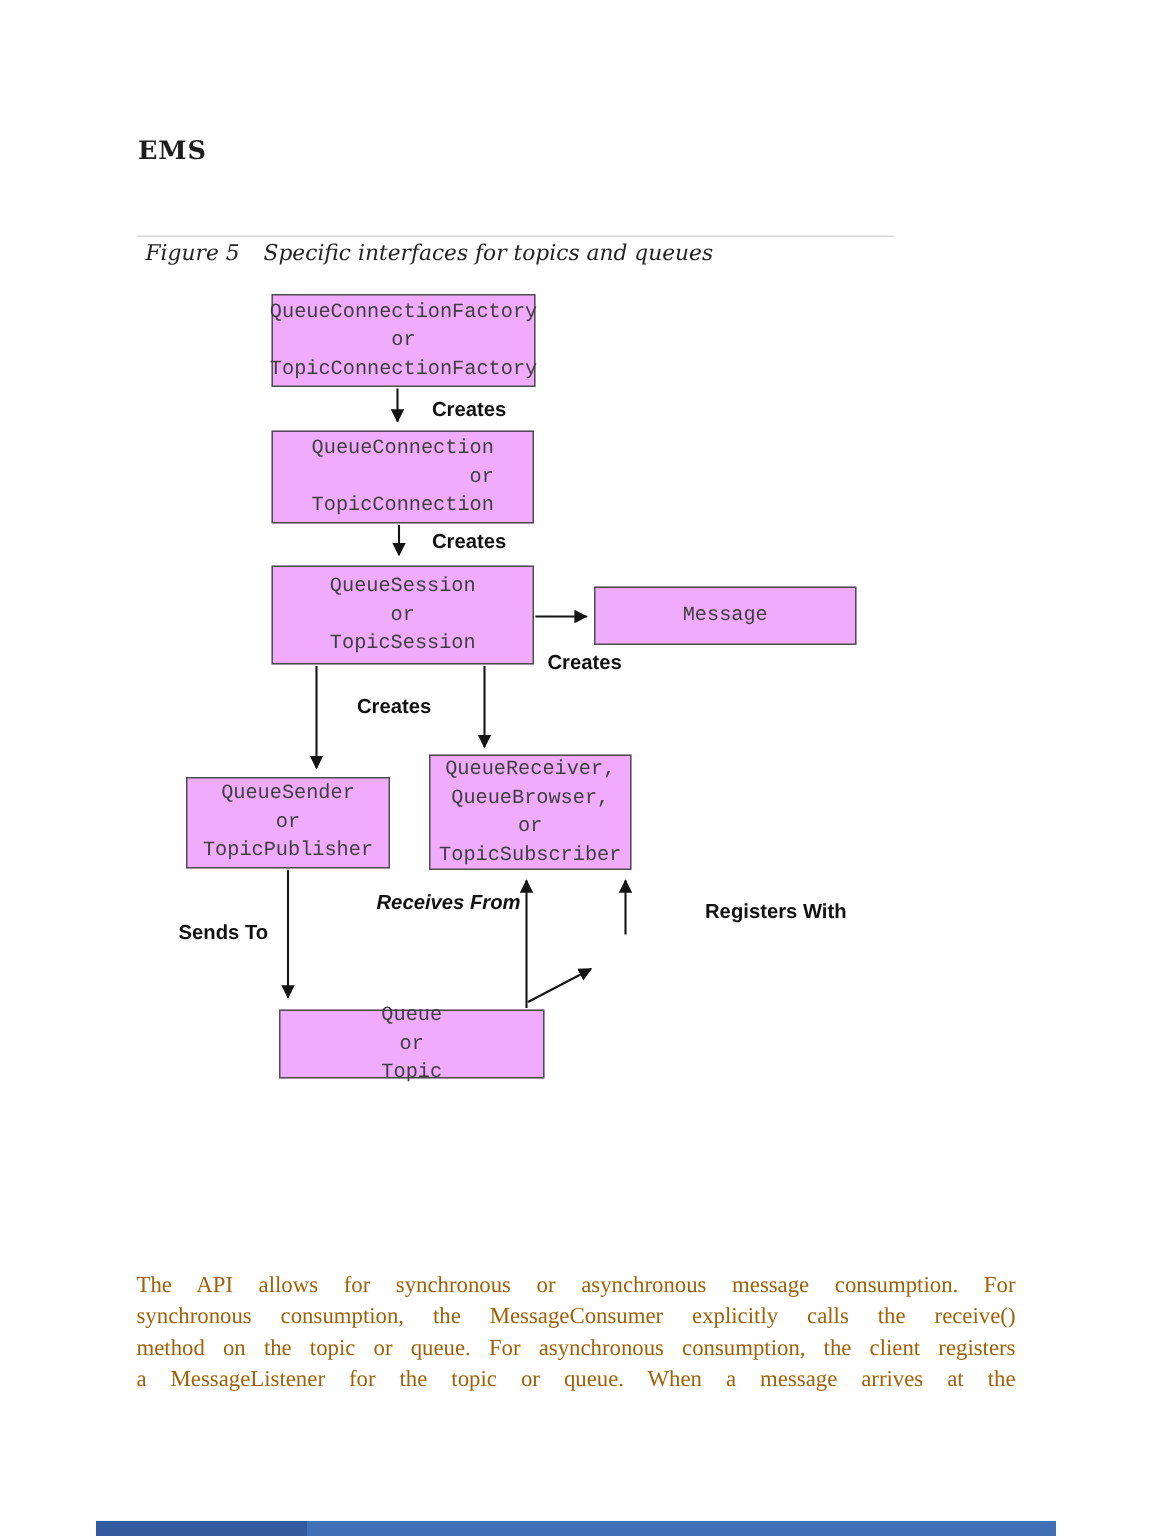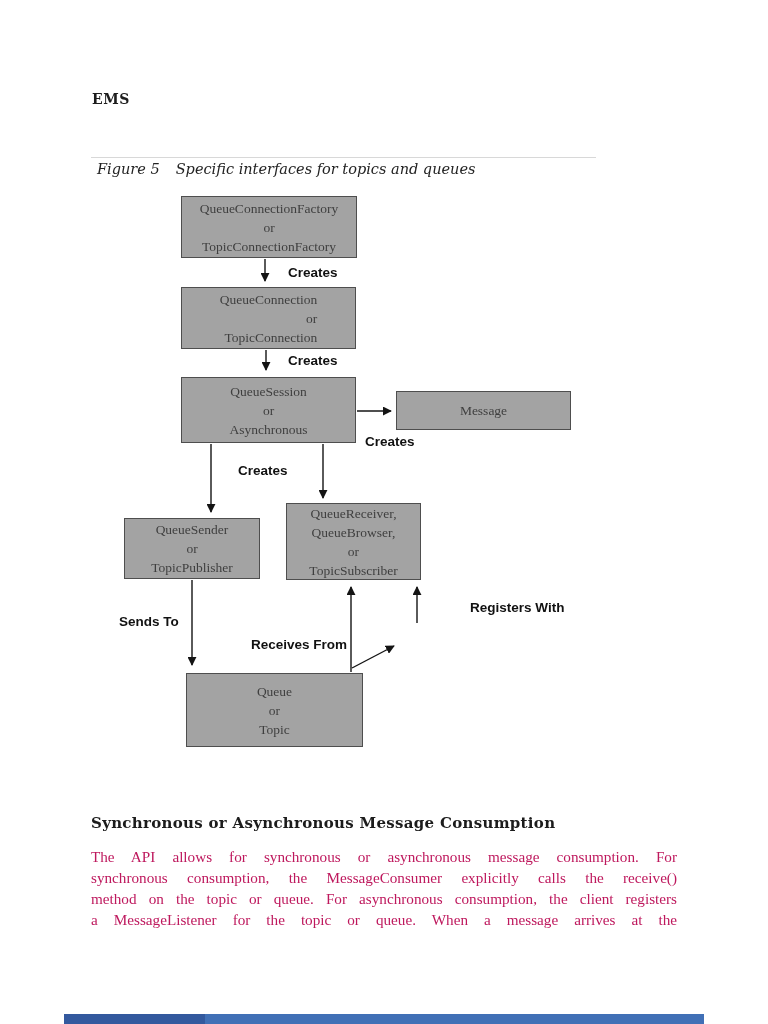--- a/index.html
+++ b/index.html
@@ -10,21 +10,21 @@
     height: 1024px;
     background: #ffffff;
     overflow: hidden;
     font-family: "Liberation Serif", serif;
   }
   .doc-header {
     position: absolute;
     left: 92px; top: 91px;
     font-family: "DejaVu Serif", serif;
     font-weight: bold;
-    font-size: 14px;
+    font-size: 17px;
     letter-spacing: 0.6px;
     color: #1d1d1d;
   }
   .rule {
     position: absolute;
     left: 91px; top: 157px;
     width: 505px; height: 1px;
     background: #d8d8d8;
   }
   .figure-caption {
@@ -35,54 +35,54 @@
     font-size: 14.5px;
     color: #232323;
     white-space: nowrap;
   }
   .figure-caption .fig-label { margin-right: 16px; margin-top: 21px; }
 
   
   .dbox {
     position: absolute;
     border: 1.5px solid #4e4e4e;
-    background: #a3a3a3;
+    background: #f0abfc;
     display: flex;
     align-items: center;
     justify-content: center;
     text-align: center;
-    font-family: Liberation Serif, serif;
+    font-family: Liberation Mono, monospace;
     font-size: 13.5px;
     line-height: 19px;
     color: #3f3f3f;
     white-space: pre-line;
   }
   .box-cf       { left: 181px; top: 196px; width: 176px; height: 62px; }
   .box-conn     { left: 181px; top: 287px; width: 175px; height: 62px; text-align: right; }
   .box-sess     { left: 181px; top: 377px; width: 175px; height: 66px; }
   .box-msg      { left: 396px; top: 391px; width: 175px; height: 39px; }
   .box-sender   { left: 124px; top: 518px; width: 136px; height: 61px; }
   .box-recv     { left: 286px; top: 503px; width: 135px; height: 77px; }
   .box-listener { left: 403px; top: 624px; width: 183px; height: 37px; }
-  .box-dest     { left: 186px; top: 673px; width: 177px; height: 74px; }
+  .box-dest     { left: 186px; top: 673px; width: 177px; height: 46px; }
 
   .dlabel {
     position: absolute;
     font-family: "Liberation Sans", sans-serif;
     font-weight: bold;
     font-size: 13.5px;
     color: #111111;
     white-space: nowrap;
   }
   .lbl-creates1 { left: 288px; top: 265px; }
   .lbl-creates2 { left: 288px; top: 353px; }
   .lbl-creates3 { left: 365px; top: 434px; }
   .lbl-creates4 { left: 238px; top: 463px; }
   .lbl-sendsto  { left: 119px; top: 614px; }
-  .lbl-recvfrom { left: 251px; top: 637px; }
+  .lbl-recvfrom { left: 251px; top: 594px; font-style: italic; }
   .lbl-regwith  { left: 442px; top: 600px; padding-left: 28px; }
 
   .arrow-layer {
     position: absolute;
     left: 0; top: 0;
     width: 768px; height: 1024px;
     pointer-events: none;
   }
   .arrow-layer line { stroke: #141414; stroke-width: 1.4; }
 
@@ -95,21 +95,21 @@
     letter-spacing: 0.3px;
     color: #1c1c1c;
     white-space: nowrap;
   }
   .paragraph {
     position: absolute;
     left: 91px; top: 846px;
     width: 586px;
     font-family: "Liberation Serif", serif;
     font-size: 15.2px;
-    color: #be185d;
+    color: #a16207;
   }
   .para-line {
     height: 21px;
     line-height: 21px;
     text-align: justify;
     text-align-last: justify;
     white-space: nowrap;
   }
   .progress-bar {
     position: absolute;
@@ -150,42 +150,41 @@
   </svg>
 
   <div class="dbox box-cf">QueueConnectionFactory
 or
 TopicConnectionFactory</div>
   <div class="dbox box-conn">QueueConnection
 or
 TopicConnection</div>
   <div class="dbox box-sess">QueueSession
 or
-Asynchronous</div>
+TopicSession</div>
   <div class="dbox box-msg">Message</div>
   <div class="dbox box-sender">QueueSender
 or
 TopicPublisher</div>
   <div class="dbox box-recv">QueueReceiver,
 QueueBrowser,
 or
 TopicSubscriber</div>
   <div class="dbox box-dest">Queue
 or
 Topic</div>
 
   <div class="dlabel lbl-creates1">Creates</div>
   <div class="dlabel lbl-creates2">Creates</div>
   <div class="dlabel lbl-creates3">Creates</div>
   <div class="dlabel lbl-creates4">Creates</div>
   <div class="dlabel lbl-sendsto">Sends To</div>
   <div class="dlabel lbl-recvfrom">Receives From</div>
   <div class="dlabel lbl-regwith">Registers With</div>
 
-  <div class="section-heading">Synchronous or Asynchronous Message Consumption</div>
 
   <div class="paragraph">
     <div class="para-line">The API allows for synchronous or asynchronous message consumption. For</div>
     <div class="para-line">synchronous consumption, the MessageConsumer explicitly calls the receive()</div>
     <div class="para-line">method on the topic or queue. For asynchronous consumption, the client registers</div>
     <div class="para-line">a MessageListener for the topic or queue. When a message arrives at the</div>
   </div>
 
   <div class="progress-bar"></div>
 

